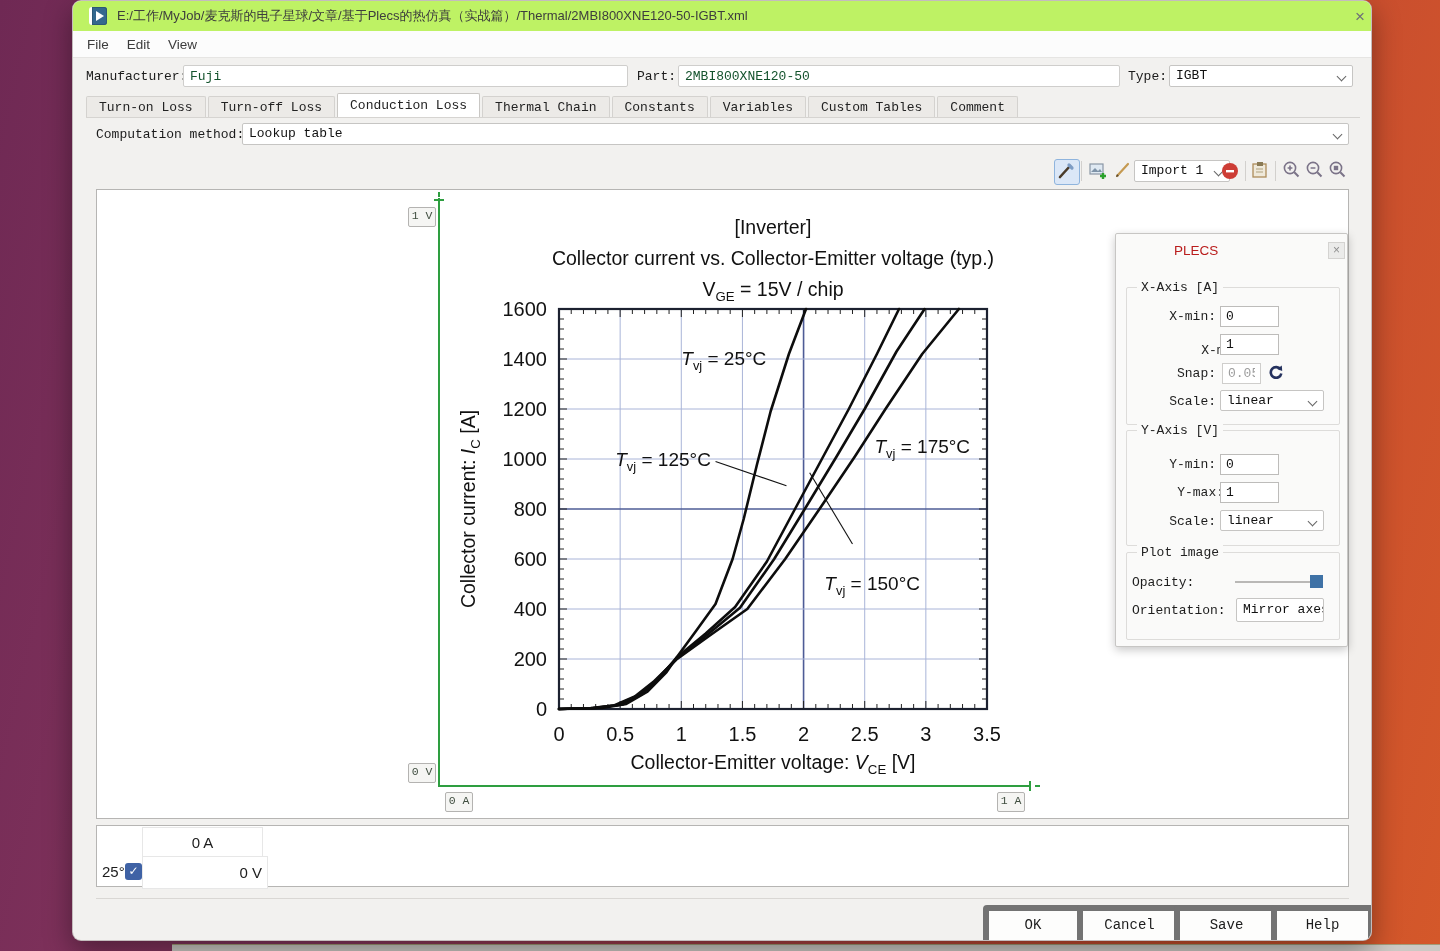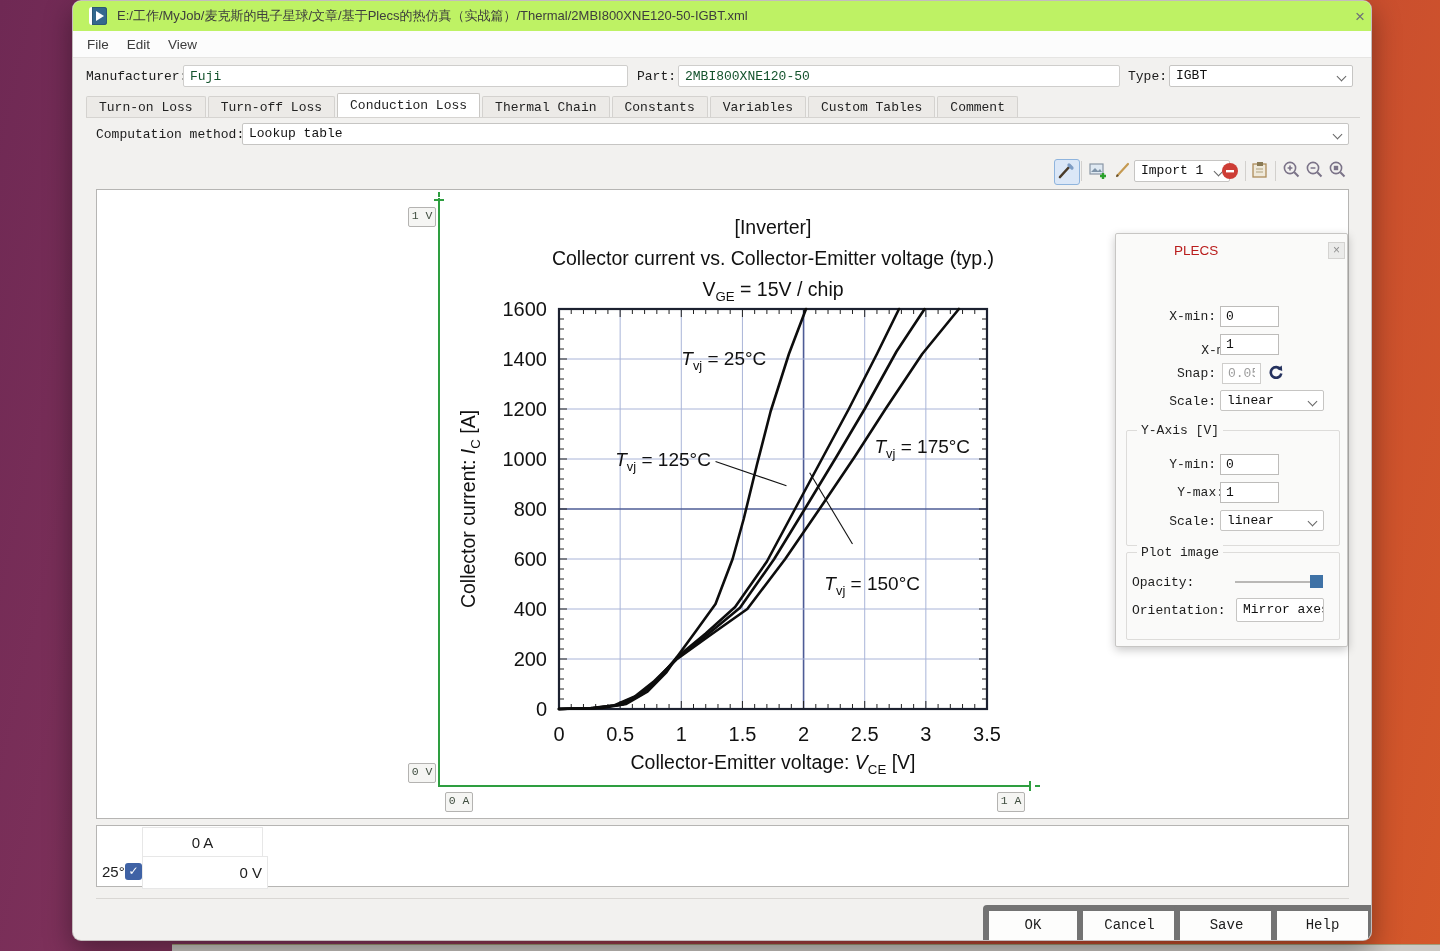--- a/index.html
+++ b/index.html
@@ -395,20 +395,23 @@
       <div class="gtag" style="left:311px;top:17px;">1 V</div>
       <div class="gtag" style="left:311px;top:573px;">0 V</div>
       <div class="gtag" style="left:348px;top:602px;">0 A</div>
       <div class="gtag" style="left:900px;top:602px;">1 A</div>
     </div>
 
     <div class="abs plecs">
       <div class="abs plecs-title">PLECS</div>
       <div class="abs plecs-close">×</div>
 
+      <div class="group" style="left:10px;top:53px;width:212px;height:136px;">
+        <div class="group-label">X-Axis [A]</div>
+      </div>
       <div class="frow-lbl" style="top:72px;">X-min:</div>
       <input class="pinput" style="left: 104px; top: 72px; width: 59px;" value="0">
       <div class="frow-lbl" style="top:106px;margin-left:32px;">X-max:</div>
       <input class="pinput" style="left: 104px; top: 100px; width: 59px;" value="1">
       <div class="frow-lbl" style="top:129px;">Snap:</div>
       <input class="pinput disabled" style="left: 106px; top: 129px; width: 39px;" value="0.05">
       <div class="abs" style="left:150px;top:128px;width:20px;height:20px;">
         <svg width="20" height="20">
           <path d="M14.5 7.5 A5.3 5.3 0 1 0 15.3 11.5" fill="none" stroke="#24315e" stroke-width="2.6"></path>
           <polygon points="15.8,3.5 16.2,9 11.2,7" fill="#24315e"></polygon>

